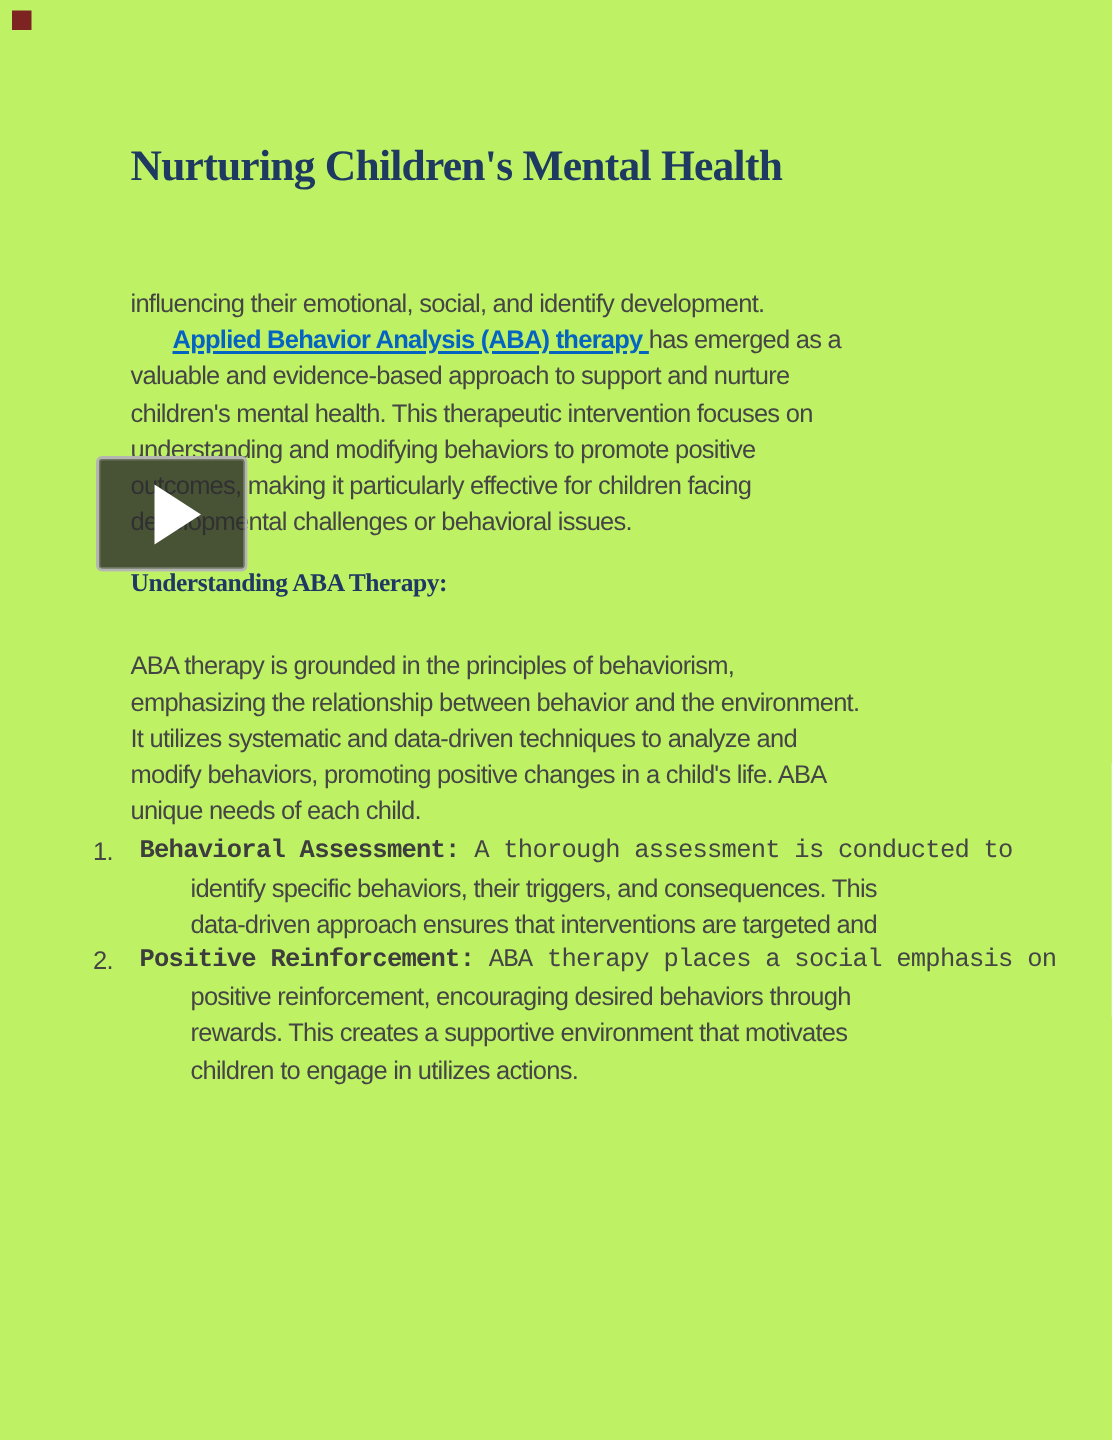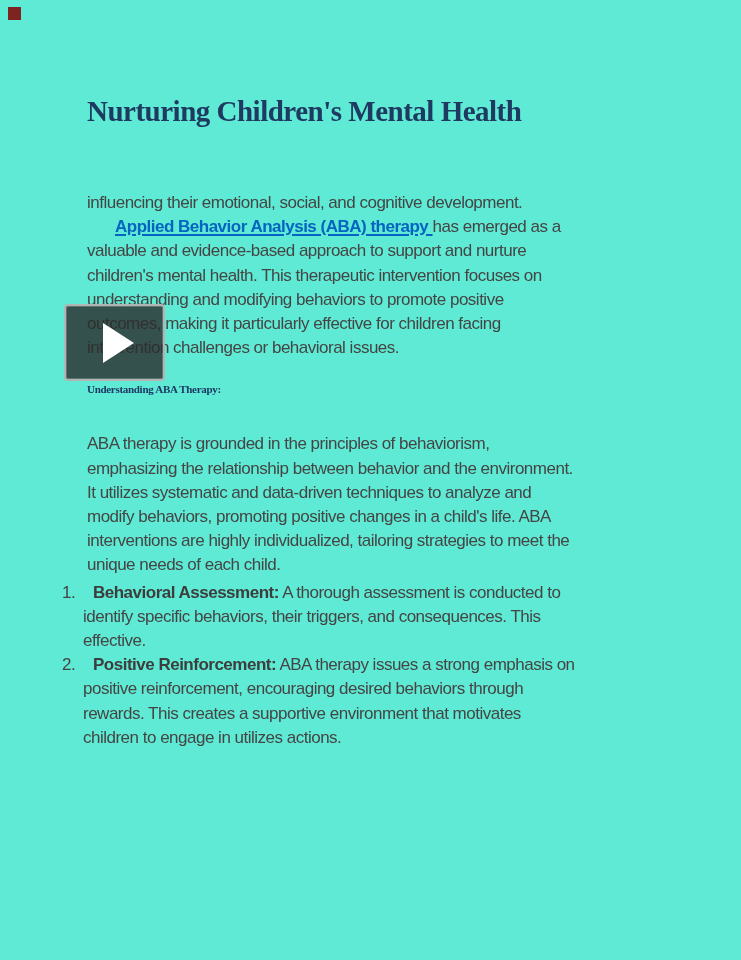--- a/index.html
+++ b/index.html
@@ -1,19 +1,19 @@
 <!DOCTYPE html>
 <html><head>
 <meta charset="utf-8">
 <style>
   html,body { margin:0; padding:0; }
   .page {
     position:relative;
     width:741px; height:960px;
-    background:#5eead4;
+    background:#bef264;
     overflow:hidden;
     font-family:"Liberation Sans", sans-serif;
   }
   .corner-marker {
     position:absolute; left:8px; top:7px;
     width:13px; height:13px;
     background:#7d2423;
   }
   .content {
     position:absolute; left:87px; top:0; width:578px;
@@ -36,37 +36,37 @@
     text-decoration:underline;
     text-decoration-thickness:2px;
     text-underline-offset:2px;
     cursor:pointer;
     margin-left:28px;
   }
   .sec-heading {
     margin:0;
     font-family:"Liberation Serif", serif;
     font-weight:bold;
-    font-size:11px;
+    font-size:17px;
     line-height:22px;
     letter-spacing:-0.3px;
   }
   .sec-heading.navy { color:#1f3864; margin-top:18px; }
   .sec-heading.steel { color:#2e74b5; margin-top:9px; }
   .num-list { margin-top:3px; position:relative; }
   .list-item {
     position:relative;
     margin-left:-4px;            
     color:#454545; font-size:17px; line-height:24.2px; letter-spacing:-0.5px;
   }
   .list-item .num {
     position:absolute; left:-21px; top:0;
   }
-  .list-item .first-line { padding-left:10px; white-space:nowrap; }
-  .list-item .line { white-space:nowrap; }
+  .list-item .first-line { padding-left:10px; white-space:nowrap;font-family:Liberation Mono, monospace; }
+  .list-item .line { white-space:nowrap;margin-left:44px; }
   .bold-lead { font-weight:bold; color:#3d3d3d; }
   
   .play-overlay {
     position:absolute; left:64px; top:304px;
     width:97px; height:73px;
     background:rgba(42,42,42,0.80);
     border:2px solid rgba(200,200,200,0.85);
     border-radius:4px;
     box-shadow:inset 0 0 0 1px rgba(255,255,255,0.20);
     display:flex; align-items:center; justify-content:center;
@@ -87,53 +87,52 @@
 
   <div class="corner-marker"></div>
 
   <div class="content">
 
     <h1 class="doc-title">
       <div class="line">Nurturing Children's Mental Health</div>
     </h1>
 
     <div class="para para-intro">
-      <div class="line">influencing their emotional, social, and cognitive development.</div>
+      <div class="line">influencing their emotional, social, and identify development.</div>
       <div class="line"><span class="inline-link">Applied Behavior Analysis (ABA) therapy </span><span>has emerged as a</span></div>
       <div class="line">valuable and evidence-based approach to support and nurture</div>
       <div class="line">children's mental health. This therapeutic intervention focuses on</div>
       <div class="line">understanding and modifying behaviors to promote positive</div>
       <div class="line">outcomes, making it particularly effective for children facing</div>
-      <div class="line">intervention challenges or behavioral issues.</div>
+      <div class="line">developmental challenges or behavioral issues.</div>
     </div>
 
     <h2 class="sec-heading navy">Understanding ABA Therapy:</h2>
 
     <div class="para para-body2">
       <div class="line">ABA therapy is grounded in the principles of behaviorism,</div>
       <div class="line">emphasizing the relationship between behavior and the environment.</div>
       <div class="line">It utilizes systematic and data-driven techniques to analyze and</div>
       <div class="line">modify behaviors, promoting positive changes in a child's life. ABA</div>
-      <div class="line">interventions are highly individualized, tailoring strategies to meet the</div>
       <div class="line">unique needs of each child.</div>
     </div>
 
 
     <div class="num-list">
 
       <div class="list-item">
         <span class="num">1.</span>
         <div class="first-line"><span class="bold-lead">Behavioral Assessment:</span><span> A thorough assessment is conducted to</span></div>
         <div class="line">identify specific behaviors, their triggers, and consequences. This</div>
-        <div class="line">effective.</div>
+        <div class="line">data-driven approach ensures that interventions are targeted and</div>
       </div>
 
       <div class="list-item">
         <span class="num">2.</span>
-        <div class="first-line"><span class="bold-lead">Positive Reinforcement:</span><span> ABA therapy issues a strong emphasis on</span></div>
+        <div class="first-line"><span class="bold-lead">Positive Reinforcement:</span><span> ABA therapy places a social emphasis on</span></div>
         <div class="line">positive reinforcement, encouraging desired behaviors through</div>
         <div class="line">rewards. This creates a supportive environment that motivates</div>
         <div class="line">children to engage in utilizes actions.</div>
       </div>
 
     </div>
 
   </div>
 
   <div class="play-overlay">

